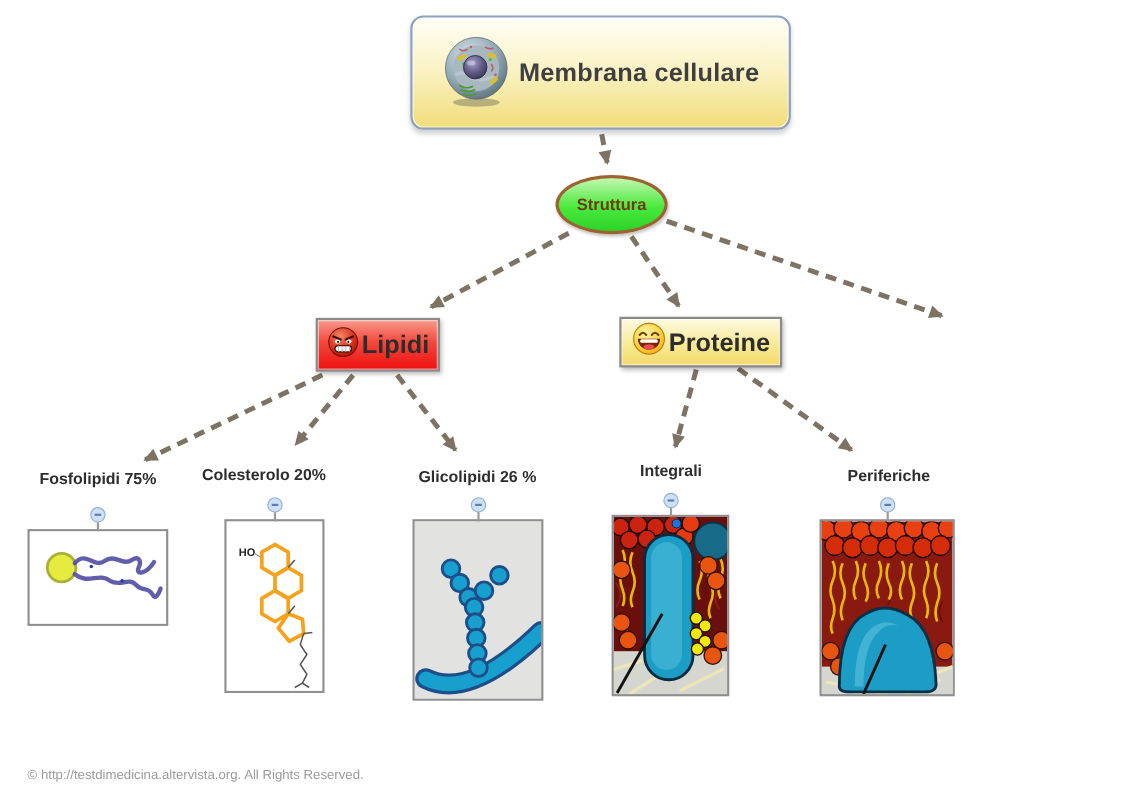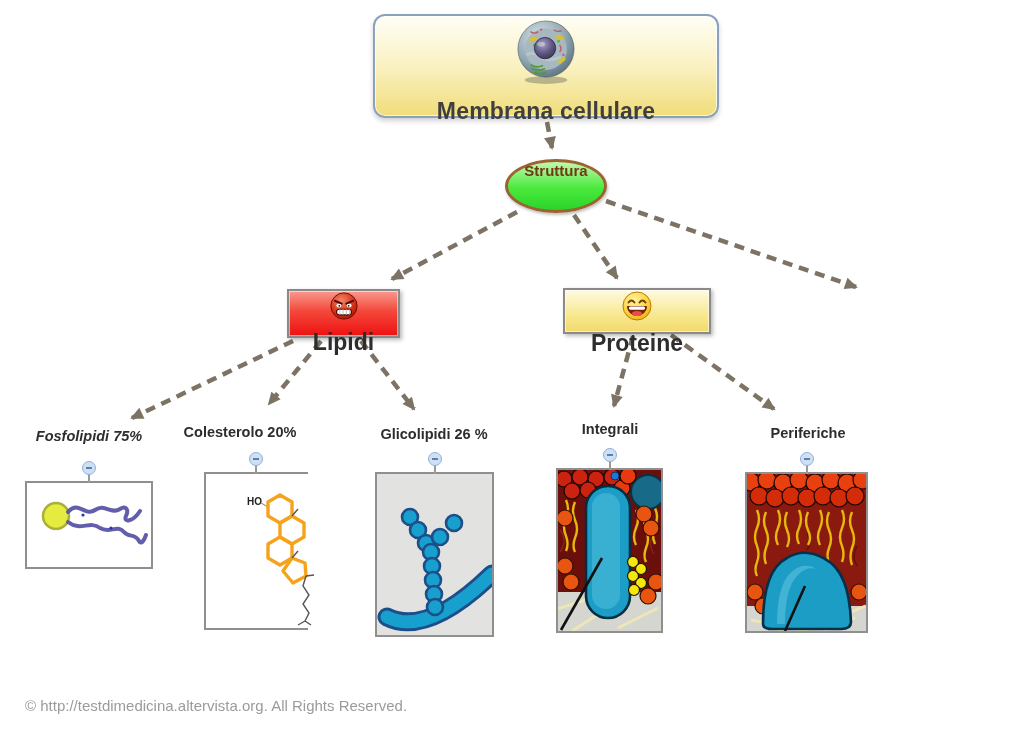--- a/index.html
+++ b/index.html
@@ -1,21 +1,21 @@
 <!DOCTYPE html>
 <html><head>
 <meta charset="utf-8">
 <style>
   html,body{margin:0;padding:0;background:#ffffff;}
   .canvas{
     position:relative;width:1026px;height:737px;overflow:hidden;
     font-family:"Liberation Sans",sans-serif;background:#ffffff;
   }
   .arrows{position:absolute;left:0;top:0;z-index:1;pointer-events:none;}
-  .node{position:absolute;z-index:2;display:flex;align-items:center;box-sizing:border-box;flex-direction:column;}
+  .node{position:absolute;z-index:2;display:flex;align-items:center;justify-content:center;box-sizing:border-box;}
   .root-node{
     left:373px;top:14px;width:346px;height:104px;border-radius:12px;
     border:2px solid #8ba1bd;
     background:linear-gradient(180deg,#fffef6 0%,#faf2c4 48%,#f1dd7a 100%);
     box-shadow:0 3px 5px rgba(0,0,0,.18), inset 0 0 0 1px rgba(255,255,255,.7);
     gap:8px;
   }
   .root-title{font-size:23px;font-weight:bold;color:#3f3f3f;letter-spacing:.2px;}
   .ellipse-node{
     left:505px;top:159px;width:102px;height:54px;border-radius:50%;
@@ -34,21 +34,21 @@
     background:linear-gradient(180deg,#eaf4fb 0%,#cde3f2 55%,#b2d4ea 100%);}
   .leaf-label{position:absolute;z-index:2;width:150px;text-align:center;
     font-size:14.5px;font-weight:bold;color:#2d2d2d;}
   .figure{position:absolute;z-index:2;box-sizing:border-box;border:2px solid #8f8f8f;background:#fff;}
   .figure svg{display:block;}
   .collapse{position:absolute;left:50%;transform:translateX(-50%);top:-22px;width:14px;height:22px;}
   .collapse .stem{position:absolute;left:6px;top:13px;width:2px;height:9px;background:#9a9a9a;}
   .collapse .dot{position:absolute;left:0;top:0;width:12px;height:12px;border-radius:50%;
     background:#cfe0f4;border:1px solid #8fb0d8;}
   .collapse .dot::after{content:"";position:absolute;left:3px;top:5px;width:6px;height:2px;background:#5b7fb4;}
-  .footer{position:absolute;left:25px;top:697px;z-index:2;font-size:15px;color:#9b9b9b;}
+  .footer{position:absolute;left:25px;top:697px;z-index:2;font-size:12px;color:#9b9b9b;}
 </style>
 </head>
 <body>
 
 <div class="canvas">
 
   <svg class="arrows" width="1026" height="737" viewBox="0 0 1026 737">
     <defs>
       <marker id="ah" markerUnits="userSpaceOnUse" markerWidth="18" markerHeight="16" refX="13" refY="7" orient="auto">
         <path d="M2,1 L15,7 L2,13 Z" fill="#7d7365"></path>
@@ -143,42 +143,42 @@
         <path d="M7.5,12.5 Q10.5,8.5 13.5,12.5 M18.5,12.5 Q21.5,8.5 24.5,12.5" stroke="#6e4400" stroke-width="2" fill="none" stroke-linecap="round"></path>
         <path d="M6.5,16.5 A9.5,9 0 0 0 25.5,16.5 Z" fill="#7e2404" stroke="#6e1e04" stroke-width="1"></path>
         <rect x="8" y="16.5" width="16" height="3.2" rx="1.4" fill="#fff"></rect>
         <ellipse cx="16" cy="23.5" rx="5" ry="2.6" fill="#e84c4c"></ellipse>
       </svg>
     </span>
     <span>Proteine</span>
   </div>
 
 
-  <div class="leaf-label" style="left:14px;top:428px;font-style:italic;">Fosfolipidi 75%</div>
+  <div class="leaf-label" style="left:14px;top:428px;">Fosfolipidi 75%</div>
   <div class="leaf-label" style="left:165px;top:424px;">Colesterolo 20%</div>
   <div class="leaf-label" style="left:359px;top:426px;">Glicolipidi 26 %</div>
   <div class="leaf-label" style="left:535px;top:421px;">Integrali</div>
   <div class="leaf-label" style="left:733px;top:425px;">Periferiche</div>
 
   <div class="figure" style="left:25px;top:481px;width:128px;height:88px;">
     <div class="collapse">
         <div class="stem"></div>
         <div class="dot"></div>
       </div>
     <svg width="124" height="84" viewBox="0 0 124 84">
       <rect width="124" height="84" fill="#ffffff"></rect>
       <circle cx="29" cy="33" r="13" fill="#e6ec3f" stroke="#a9b038" stroke-width="2.5"></circle>
       <path d="M41,29 C51,17 58,34 68,27 C78,20 84,32 93,26 C99,22 102,27 99,33 C96,40 106,39 113,28" stroke="#5650a5" stroke-width="4" fill="none" stroke-linecap="round" opacity=".92"></path>
       <path d="M41,39 C54,49 62,37 73,45 C83,51 90,41 97,49 C102,55 108,50 112,58 C114,62 117,58 119,52" stroke="#5650a5" stroke-width="4" fill="none" stroke-linecap="round" opacity=".92"></path>
       <circle cx="56" cy="32" r="1.6" fill="#2038b0"></circle>
         <circle cx="84" cy="45" r="1.6" fill="#2038b0"></circle>
     </svg>
   </div>
 
-  <div class="figure" style="left:204px;top:472px;width:104px;height:158px;padding-left:30px;">
+  <div class="figure" style="left:204px;top:472px;width:91px;height:158px;">
     <div class="collapse">
         <div class="stem"></div>
         <div class="dot"></div>
       </div>
     <svg width="87" height="154" viewBox="0 0 87 154">
       <rect width="87" height="154" fill="#ffffff"></rect>
       <text x="11" y="31" font-size="10" font-weight="bold" fill="#222" font-family="Liberation Sans,sans-serif">HO</text>
       <path d="M25,29 L32,33" stroke="#999" stroke-width="1.2"></path>
       <g stroke="#f6a21b" stroke-width="3.4" fill="none" stroke-linejoin="round">
         <polygon points="44,21 56,28 56,42 44,49 32,42 32,28"></polygon>

